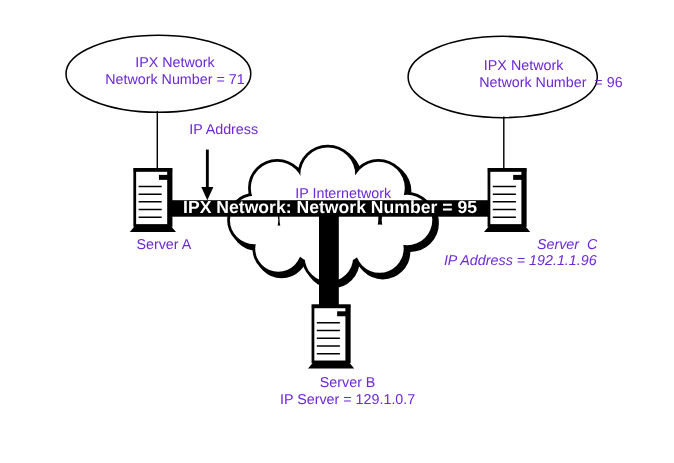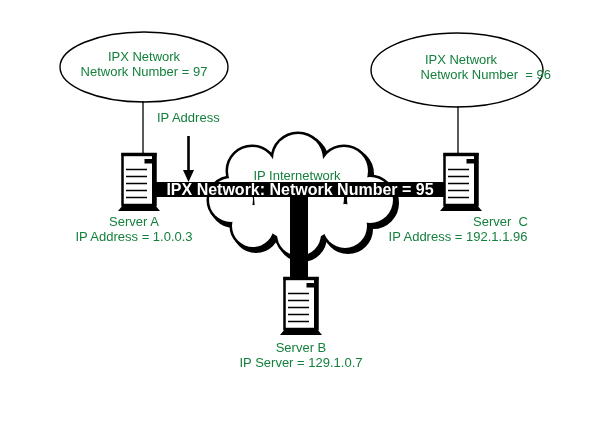--- a/index.html
+++ b/index.html
@@ -1,21 +1,21 @@
 <!DOCTYPE html>
 <html><head>
 <meta charset="utf-8">
 <style>
   html,body{margin:0;padding:0;background:#fff;}
   #canvas{
     position:relative;width:613px;height:421px;background:#ffffff;
     font-family:"Liberation Sans", sans-serif;color:#000;overflow:hidden;
   }
   #shapes{position:absolute;left:0;top:0;}
-  .lbl{position:absolute;font-size:13px;line-height:15px;text-align:center;color:#15803d;}
+  .lbl{position:absolute;font-size:13px;line-height:15px;text-align:center;color:#6d28d9;padding-left:15px;}
   .pre{white-space:pre;text-align:right;}
   .bar-label{
     position:absolute;left:150px;top:182px;width:300px;height:15px;
     line-height:15px;text-align:center;font-size:16px;font-weight:bold;
     color:#fff;letter-spacing:0px;
   }
   .left-align{text-align:left;}
 </style>
 </head>
 <body>
@@ -67,40 +67,39 @@
     <use href="#server-tower" transform="translate(301,278)"></use>
 
     <g>
       <line x1="188.5" y1="136" x2="188.5" y2="172" stroke="#000" stroke-width="2.6"></line>
       <polygon points="183,170 194,170 188.5,182" fill="#000"></polygon>
     </g>
   </svg>
 
   <div class="lbl" style="left:60px;top:49px;width:168px;">
     <div>IPX Network</div>
-    <div>Network Number = 97</div>
+    <div>Network Number = 71</div>
   </div>
 
   <div class="lbl" style="left:371px;top:52px;width:180px;">
     <div>IPX Network</div>
     <div class="pre">Network Number  = 96</div>
   </div>
 
   <div class="lbl left-align" style="left:157px;top:110px;">IP Address</div>
 
   <div class="lbl" style="left:247px;top:168px;width:100px;">IP Internetwork</div>
 
   <div class="bar-label">IPX Network: Network Number = 95</div>
 
   <div class="lbl" style="left:64px;top:214px;width:140px;">
     <div>Server A</div>
-    <div>IP Address = 1.0.0.3</div>
   </div>
 
-  <div class="lbl" style="left:388px;top:214px;width:140px;">
+  <div class="lbl" style="left:388px;top:214px;width:140px;font-style:italic;">
     <div class="pre">Server  C</div>
     <div>IP Address = 192.1.1.96</div>
   </div>
 
   <div class="lbl" style="left:231px;top:340px;width:140px;">
     <div>Server B</div>
     <div>IP Server = 129.1.0.7</div>
   </div>
 
 </div>

